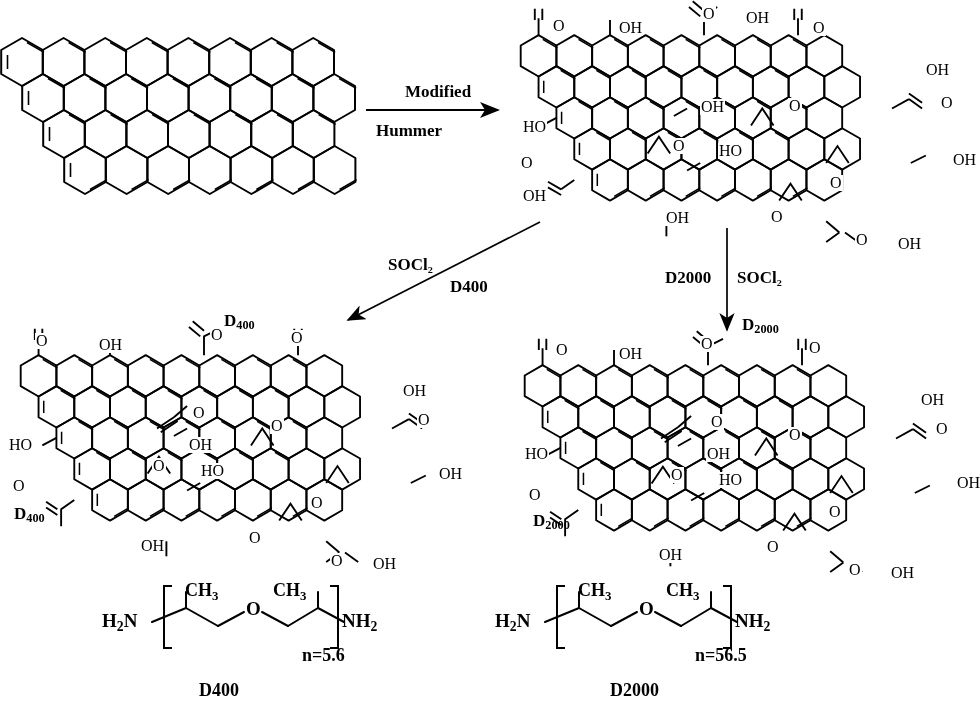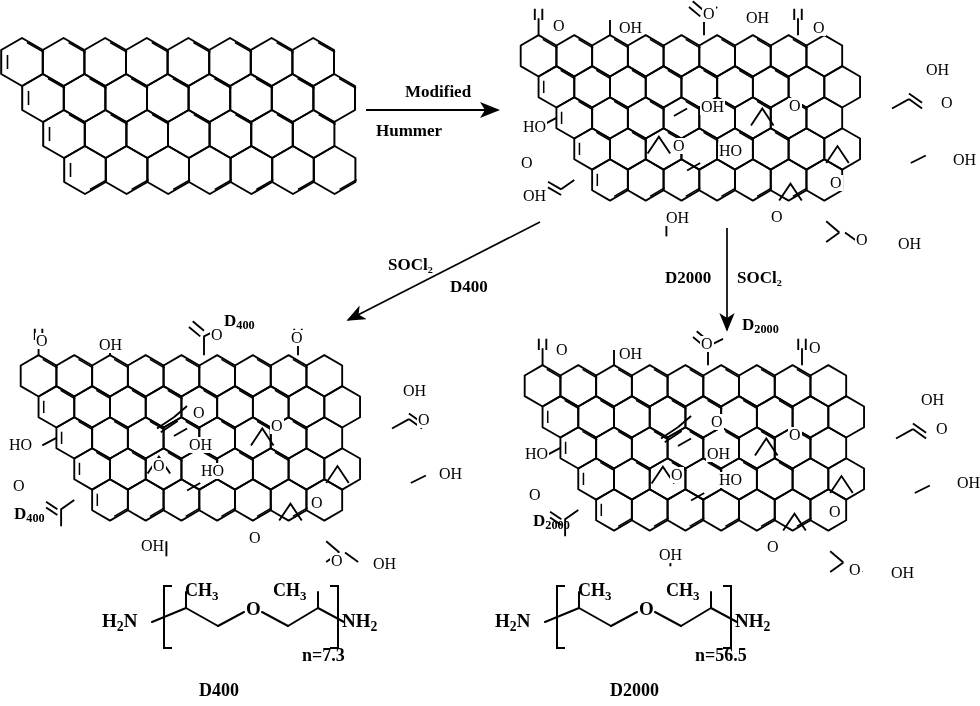--- a/index.html
+++ b/index.html
@@ -457,21 +457,21 @@
 <div class="lbl" style="left:224px;top:311px;font-size:17px;">D<span class="sub">400</span></div>
 <div class="lbl" style="left:14px;top:504px;font-size:17px;">D<span class="sub">400</span></div>
 <div class="lbl" style="left:742px;top:315px;font-size:17px;">D<span class="sub">2000</span></div>
 <div class="lbl" style="left:533px;top:511px;font-size:17px;">D<span class="sub">2000</span></div>
 
 <div class="lbl" style="left:102px;top:610px;font-size:19px;">H<span class="sub">2</span>N</div>
 <div class="lbl" style="left:185px;top:580px;font-size:18px;">CH<span class="sub">3</span></div>
 <div class="lbl" style="left:246px;top:598px;font-size:19px;">O</div>
 <div class="lbl" style="left:273px;top:580px;font-size:18px;">CH<span class="sub">3</span></div>
 <div class="lbl" style="left:342px;top:610px;font-size:19px;">NH<span class="sub">2</span></div>
-<div class="lbl" style="left:302px;top:645px;font-size:18px;">n=7.3</div>
+<div class="lbl" style="left:302px;top:645px;font-size:18px;">n=5.6</div>
 <div class="lbl caption" style="left:199px;top:680px;">D400</div>
 
 <div class="lbl" style="left:495px;top:610px;font-size:19px;">H<span class="sub">2</span>N</div>
 <div class="lbl" style="left:578px;top:580px;font-size:18px;">CH<span class="sub">3</span></div>
 <div class="lbl" style="left:639px;top:598px;font-size:19px;">O</div>
 <div class="lbl" style="left:666px;top:580px;font-size:18px;">CH<span class="sub">3</span></div>
 <div class="lbl" style="left:735px;top:610px;font-size:19px;">NH<span class="sub">2</span></div>
 <div class="lbl" style="left:695px;top:645px;font-size:18px;">n=56.5</div>
 <div class="lbl caption" style="left:610px;top:680px;">D2000</div>
 

